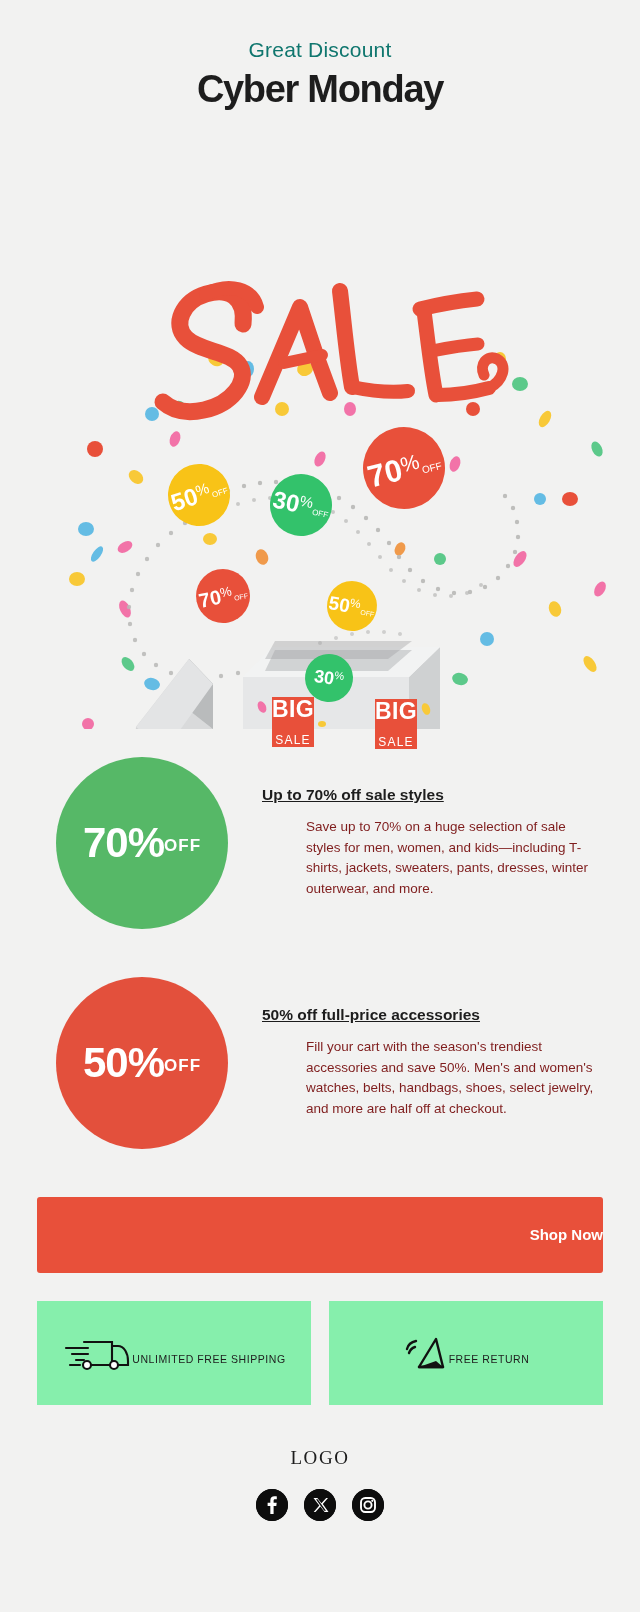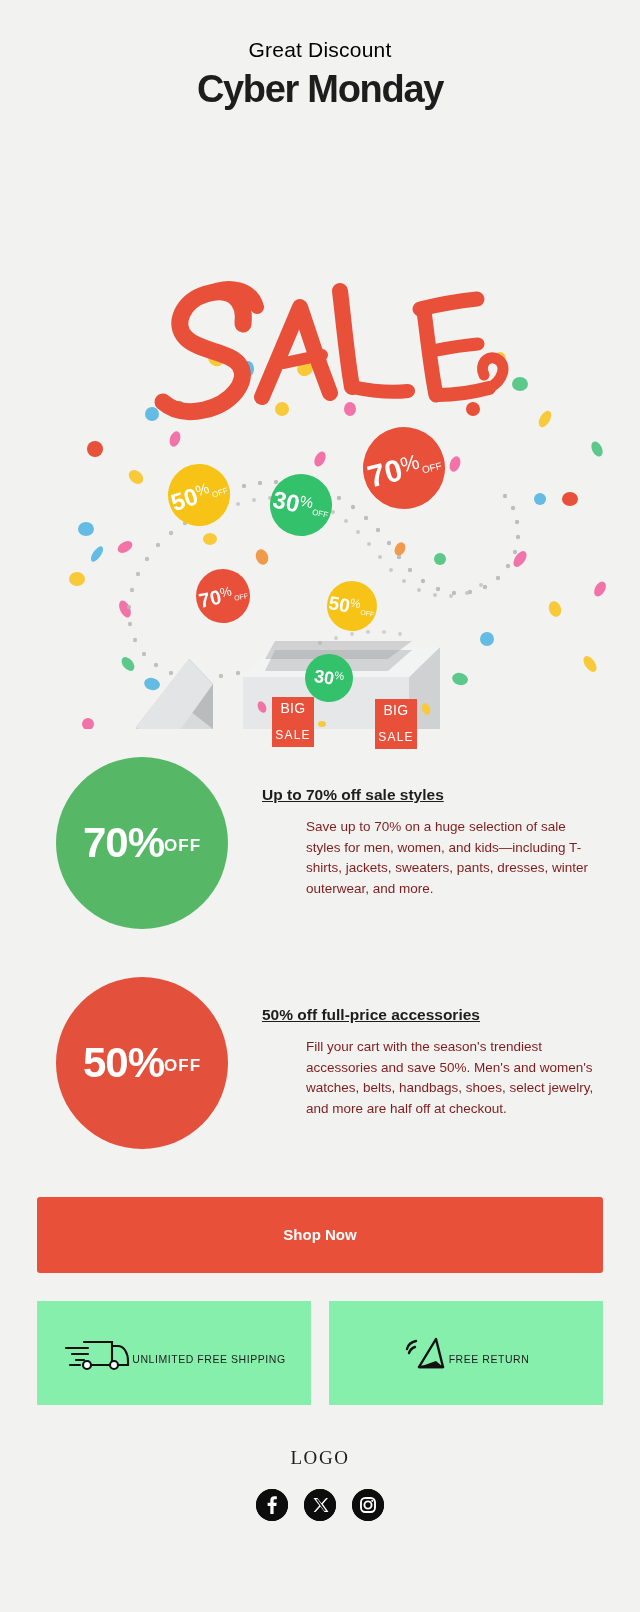--- a/index.html
+++ b/index.html
@@ -13,21 +13,21 @@
     width: 640px;
     height: 1612px;
     background: #f2f2f1;
     overflow: hidden;
   }
 
   
   .header { padding-top: 38px; text-align: center; }
   .eyebrow {
     font-size: 21px;
-    color: #000000;
+    color: #0f766e;
     font-weight: 400;
     letter-spacing: .2px;
     text-align: center;
   }
   .headline {
     font-size: 38px;
     font-weight: 700;
     color: #1d1d1d;
     letter-spacing: -1.3px;
     margin-top: 6px;
@@ -105,21 +105,21 @@
   .tag {
     position: absolute;
     background: #e8503a;
     color: #fff;
     display: flex;
     flex-direction: column;
     align-items: center;
     justify-content: center;
     line-height: 1.05;
   }
-  .tag .big  { font-size: 14px; font-weight: 400; letter-spacing: .3px; }
+  .tag .big  { font-size: 23px; font-weight: 700; letter-spacing: .3px; }
   .tag .sale { font-size: 12px; font-weight: 400; letter-spacing: 1.2px; margin-top: 13px; }
   .tag-left  { left: 272px; top: 578px; width: 42px; height: 50px; }
   .tag-right { left: 375px; top: 580px; width: 42px; height: 50px; }
 
   
   .offers { margin-top: 28px; }
   .offer {
     display: flex;
     align-items: center;
     padding: 0 36px 0 56px;
@@ -170,20 +170,21 @@
     width: 100%;
     height: 76px;
     background: #e8503a;
     border: none;
     border-radius: 3px;
     color: #fff;
     font-size: 15px;
     font-weight: 700;
     font-family: "Liberation Sans", sans-serif;
     cursor: pointer;
+    text-align: right;
   }
 
   
   .perks {
     display: flex;
     gap: 18px;
     padding: 0 37px;
     margin-top: 28px;
   }
   .perk {

